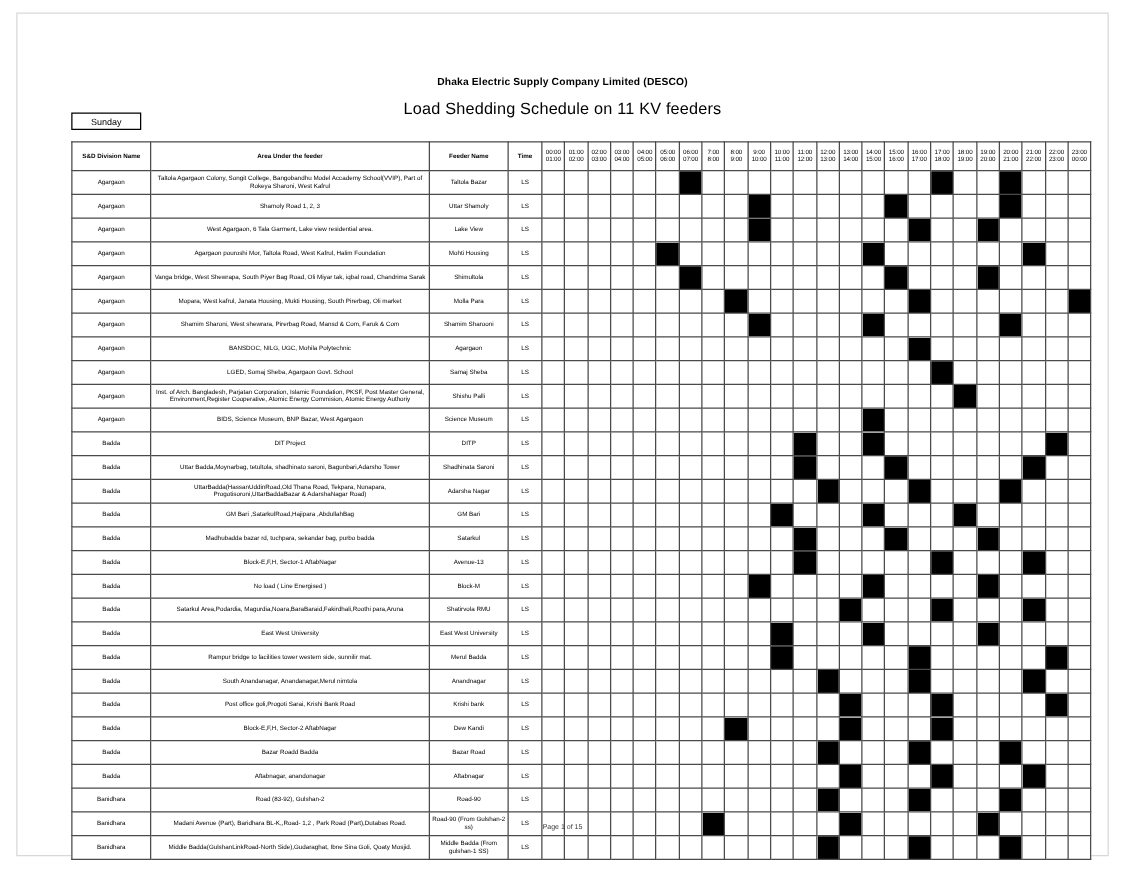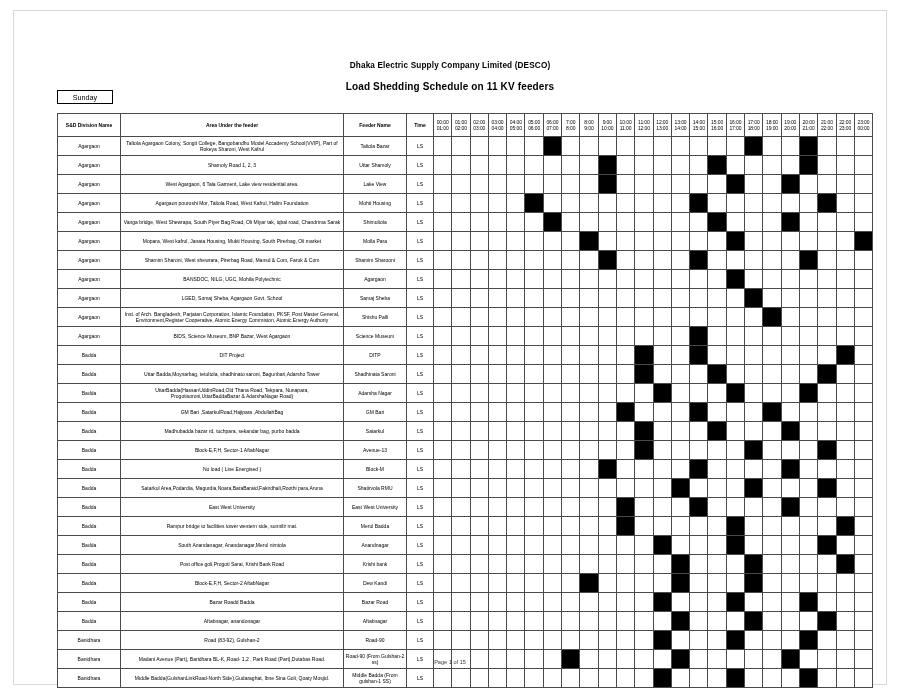--- a/index.html
+++ b/index.html
@@ -39,22 +39,22 @@
     width: 900px;
     text-align: center;
   }
   .title-main {
     font-size: 8.2px;
     font-weight: bold;
     letter-spacing: 0.15px;
     line-height: 12px;
   }
   .title-sub {
-    font-size: 10px;
-    font-weight: bold;
+    font-size: 13px;
+    font-weight: normal;
     letter-spacing: 0.15px;
     line-height: 12px;
     margin-top: 9px;
   }
   .day-box {
     position: absolute;
     left: 57px;
     top: 90px;
     width: 56px;
     height: 14px;

